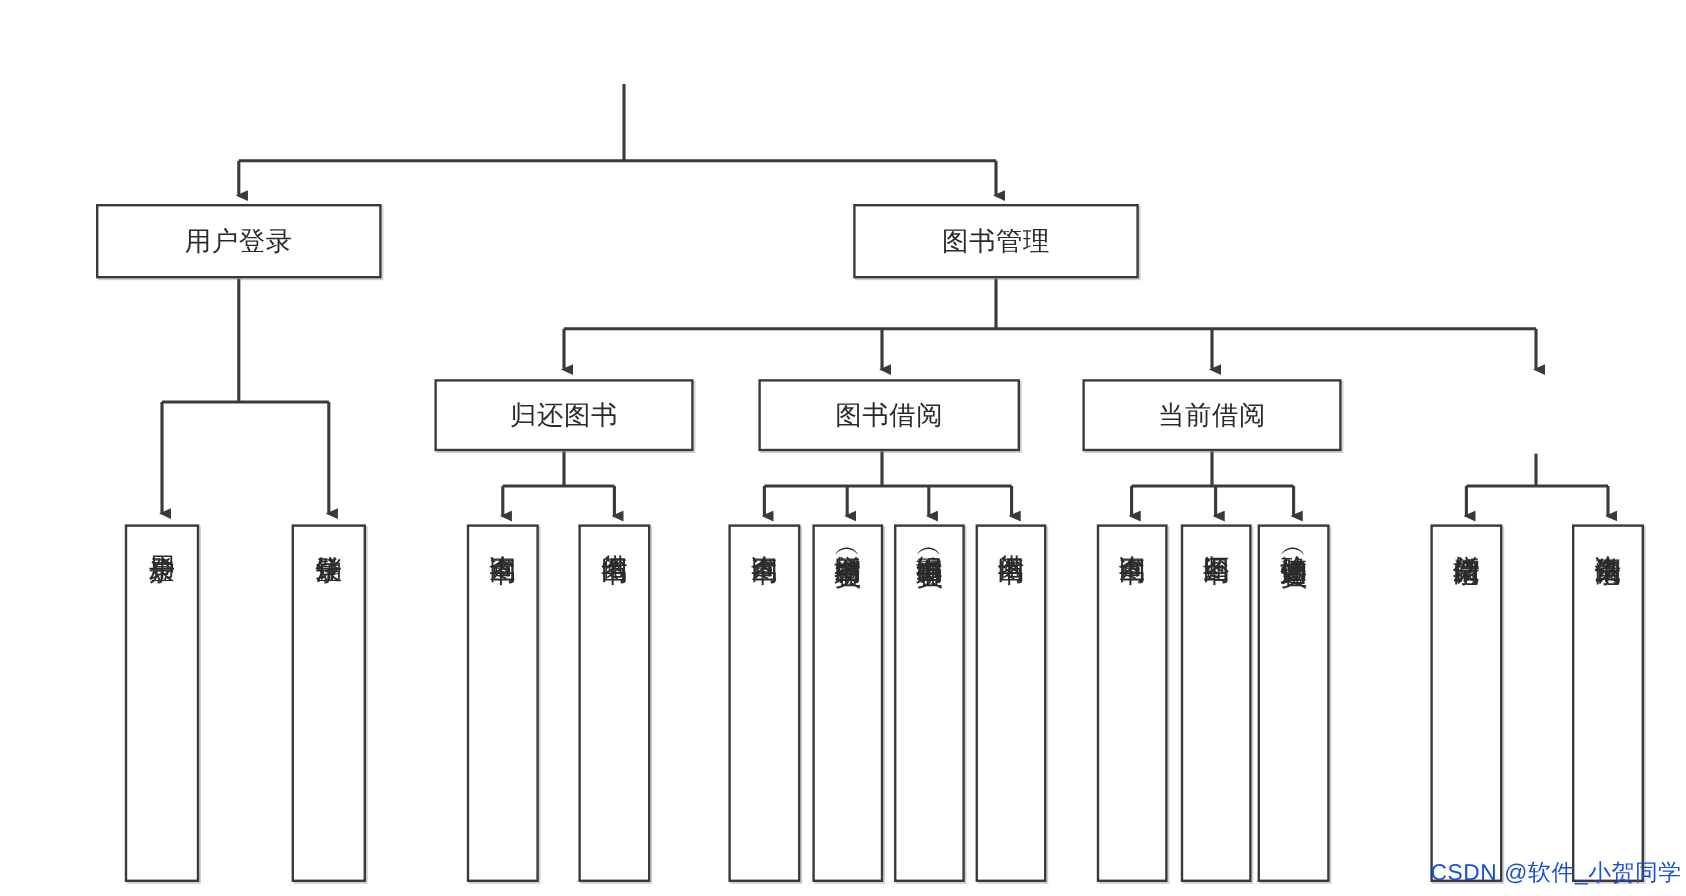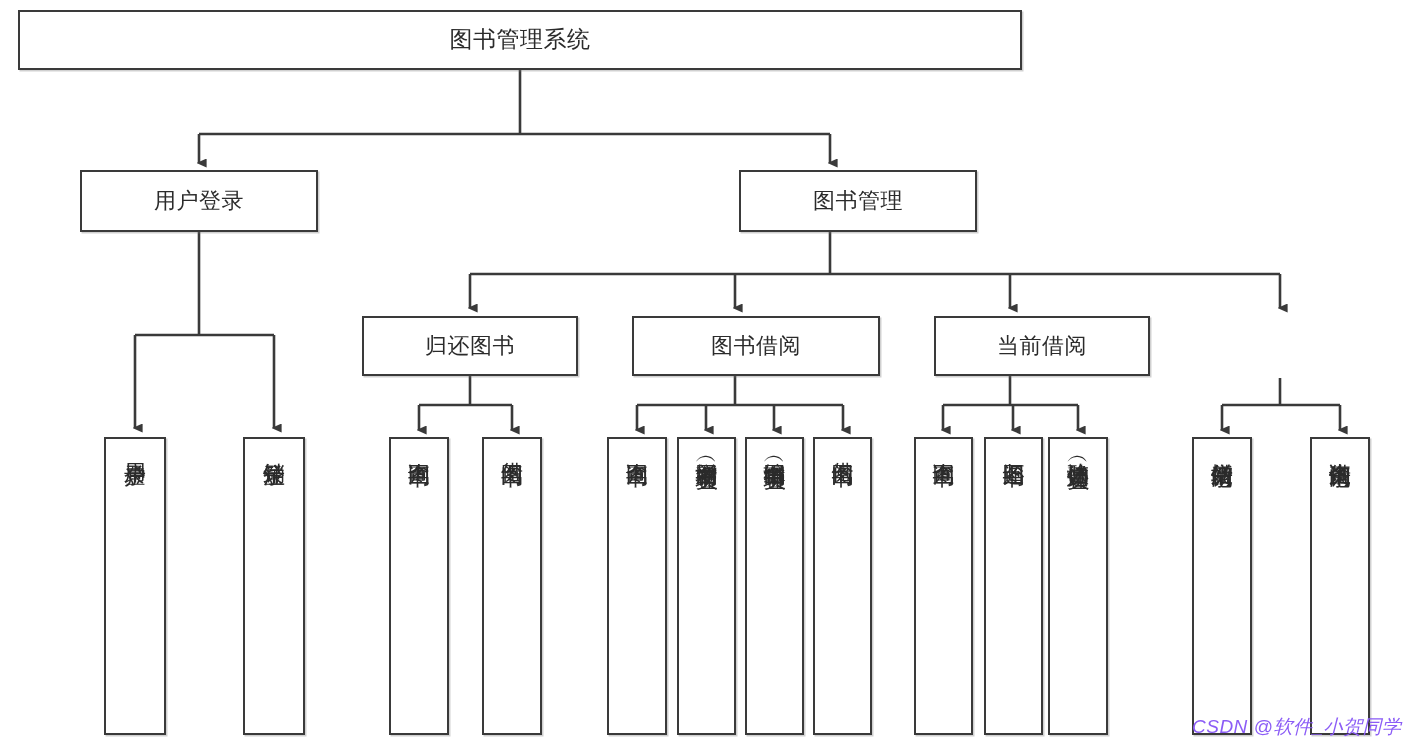--- a/index.html
+++ b/index.html
@@ -56,26 +56,25 @@
   }
   .node.v .label {
     writing-mode: vertical-rl;
     text-orientation: upright;
     line-height: 1.0;
     letter-spacing: 1px;
     white-space: nowrap;
   }
   .watermark {
     position: absolute;
-    color: #8b5cf6;
+    color: #1d4ed8;
     font-size: 19px;
     letter-spacing: 0.5px;
     white-space: nowrap;
     user-select: none;
-    font-style: italic;
   }
 </style>
 </head>
 <body>
 
 <div id="canvas">
 
   <svg class="edges" viewBox="0 0 1405 747">
     <defs>
       <marker id="arrow" markerWidth="10" markerHeight="10" refX="4.5" refY="7.6" orient="auto" markerUnits="userSpaceOnUse">
@@ -119,38 +118,35 @@
       <path d="M1013,405 L1013,430" marker-end="url(#arrow)"></path>
       <path d="M1078,405 L1078,430" marker-end="url(#arrow)"></path>
 
       <path d="M1280,378 L1280,405"></path>
       <path d="M1222,405 L1340,405"></path>
       <path d="M1222,405 L1222,430" marker-end="url(#arrow)"></path>
       <path d="M1340,405 L1340,430" marker-end="url(#arrow)"></path>
     </g>
   </svg>
 
-  <div class="node h root" style="left:18px; top:10px; width:1004px; height:60px;">
-    <span class="label">图书管理系统</span>
-  </div>
 
   <div class="node h" style="left:80px; top:170px; width:238px; height:62px;">
     <span class="label">用户登录</span>
   </div>
-  <div class="node h" style="left:711px; top:170px; width:238px; height:62px;margin-left:28px;">
+  <div class="node h" style="left:711px; top:170px; width:238px; height:62px;">
     <span class="label">图书管理</span>
   </div>
 
   <div class="node h" style="left:362px; top:316px; width:216px; height:60px;">
     <span class="label">归还图书</span>
   </div>
-  <div class="node h" style="left:632px; top:316px; width:248px; height:60px;align-items:center;">
+  <div class="node h" style="left:632px; top:316px; width:218px; height:60px;align-items:center;">
     <span class="label">图书借阅</span>
   </div>
-  <div class="node h" style="left:902px; top:316px; width:216px; height:60px;margin-left:32px;">
+  <div class="node h" style="left:902px; top:316px; width:216px; height:60px;">
     <span class="label">当前借阅</span>
   </div>
 
   <div class="node v" style="left:104px; top:437px; width:62px; height:298px;">
     <span class="label">用户登录</span>
   </div>
   <div class="node v" style="left:243px; top:437px; width:62px; height:298px;">
     <span class="label">注销登录</span>
   </div>
 

